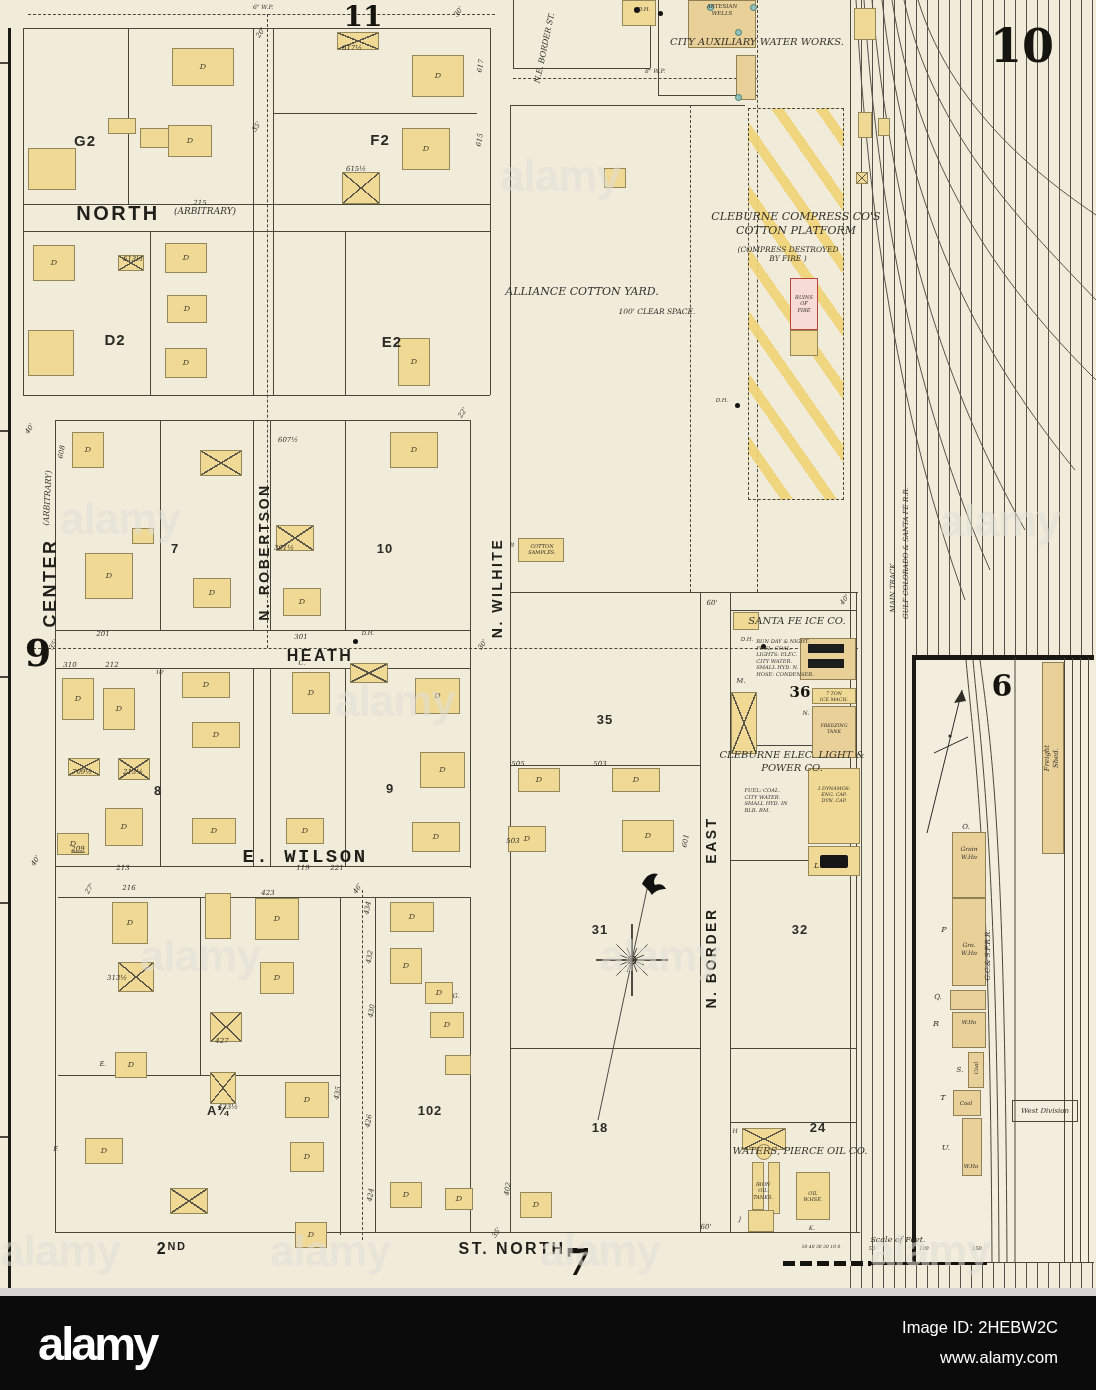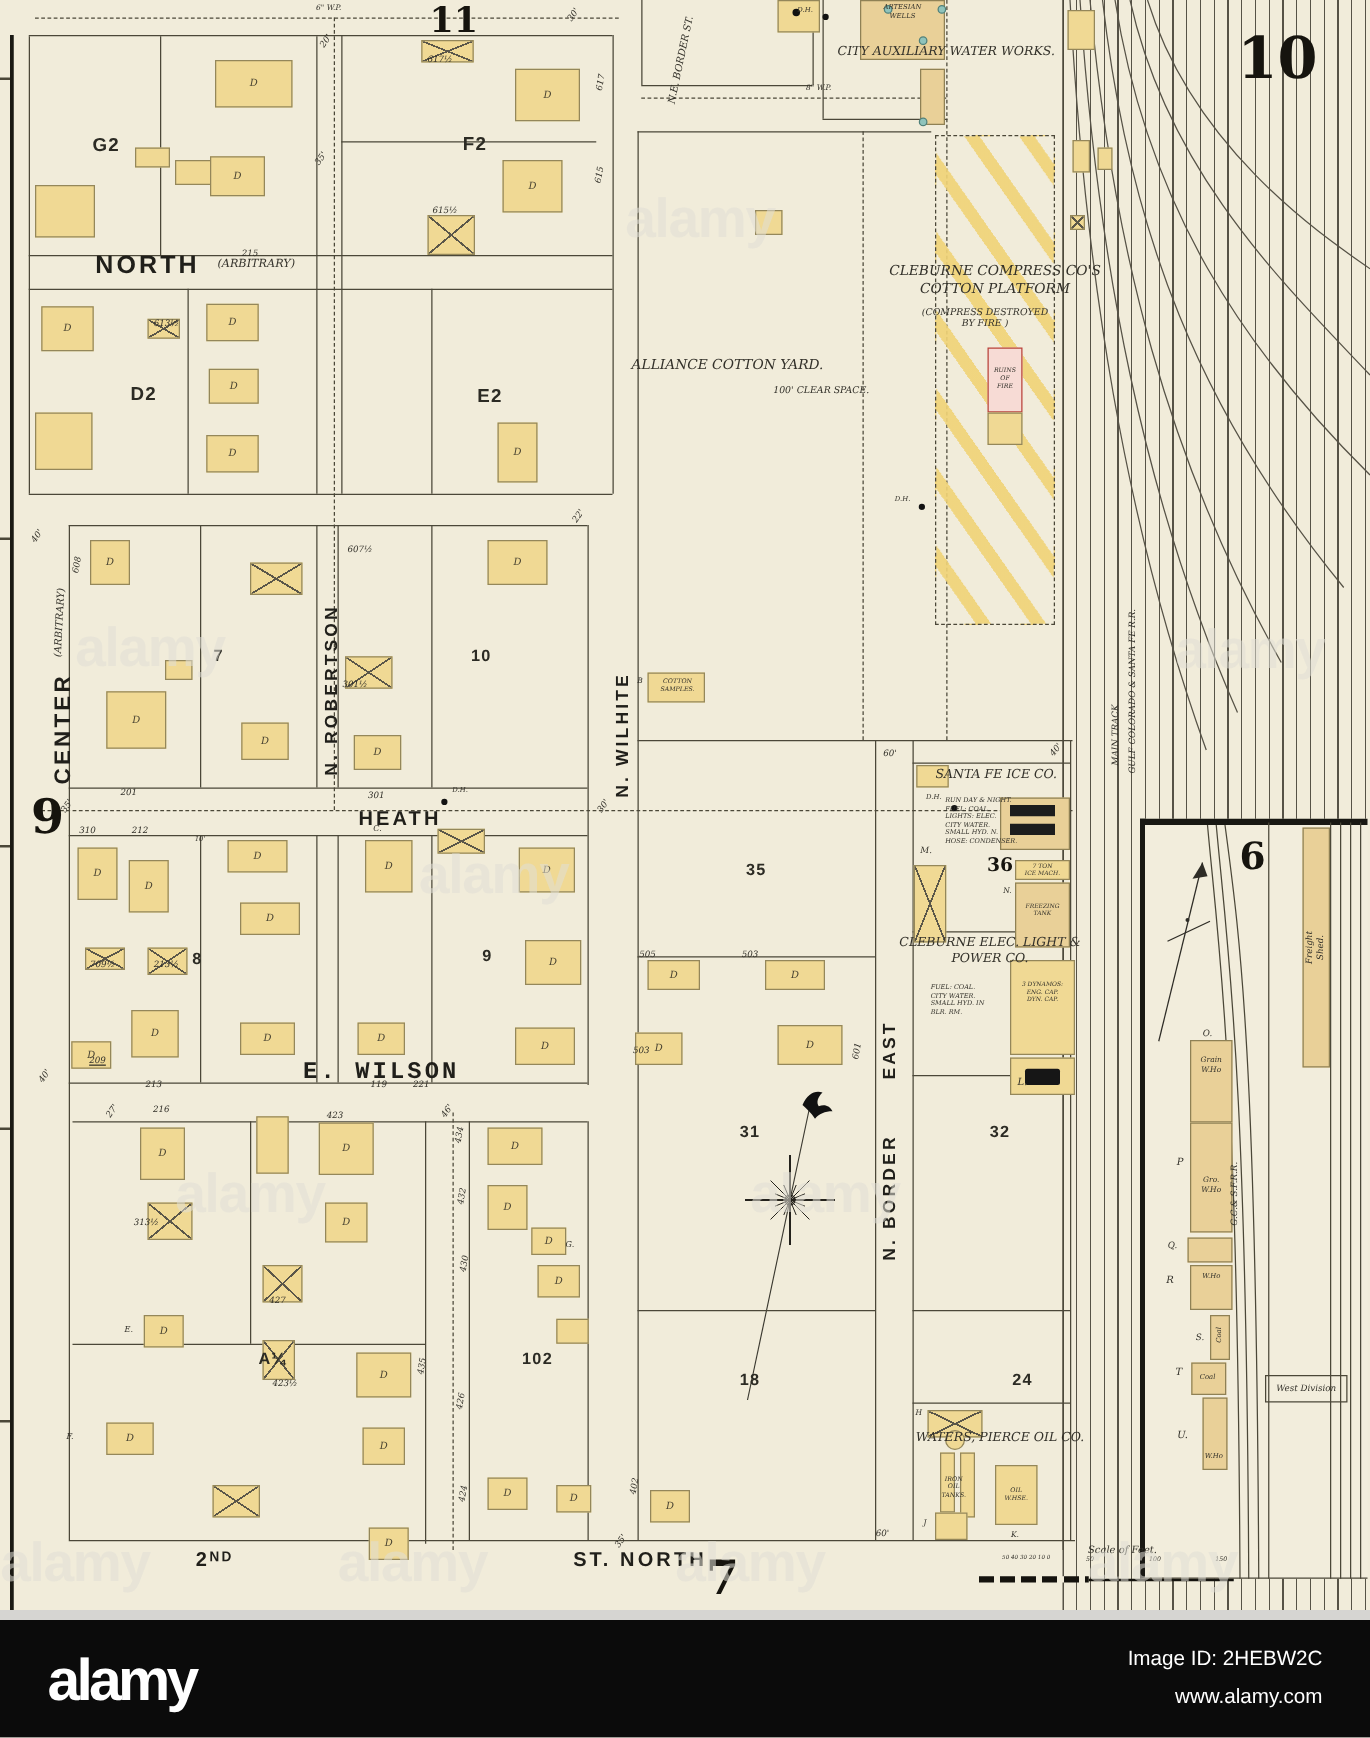--- a/index.html
+++ b/index.html
@@ -10,21 +10,21 @@
   .z13{z-index:13}.z14{z-index:14}.z25{z-index:25}
   .it{position:absolute;box-sizing:border-box;}
   .txt{white-space:pre-line;text-align:center;font-family:"DejaVu Serif",serif;
        font-style:italic;color:#33312a;line-height:1.25;font-size:7px;}
   .ann{}
   .left{text-align:left;}
   .street{font-family:"Liberation Sans",sans-serif;font-style:normal;font-weight:bold;
           color:#201f1a;letter-spacing:2.5px;white-space:pre;}
   .pgnum{font-family:"DejaVu Serif",serif;font-style:normal;font-weight:bold;color:#16140e;}
   .blocklbl{font-family:"Liberation Sans",sans-serif;font-style:normal;font-weight:bold;
-            color:#2c2b24;letter-spacing:1px;font-size:13px;}
+            color:#2c2b24;letter-spacing:1px;font-size:13px;margin-top:24px;}
   .bld{background:#f0d994;border:1px solid #94875a;}
   .blds{background:#f0d994;border:1px solid #94875a;}
   .bldt{background:#e9d098;border:1px solid #8f8155;}
   .bldp{background:#f7dbd5;border:1.2px solid #b8453a;}
   .bldx{background:
       linear-gradient(to top right,transparent calc(50% - 0.7px),#5a5649 calc(50% - 0.7px),#5a5649 calc(50% + 0.7px),transparent calc(50% + 0.7px)),
       linear-gradient(to bottom right,transparent calc(50% - 0.7px),#5a5649 calc(50% - 0.7px),#5a5649 calc(50% + 0.7px),transparent calc(50% + 0.7px)),
       #f0d994;border:1px solid #94875a;}
   .round{border-radius:50%;}
   .bl{position:absolute;top:50%;left:50%;transform:translate(-50%,-55%);

